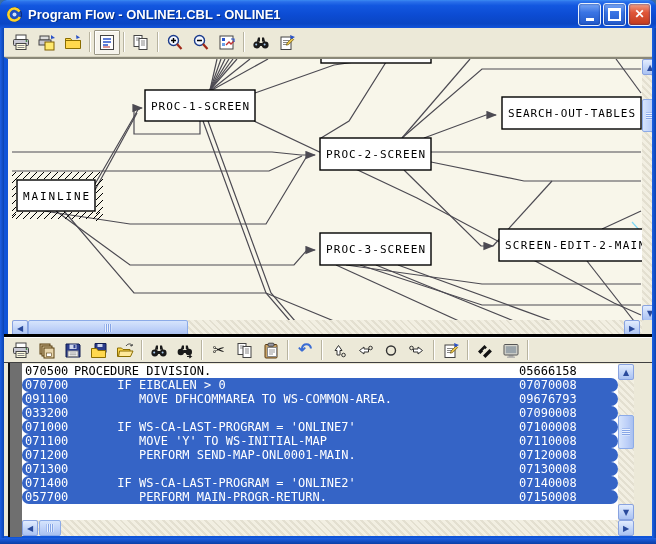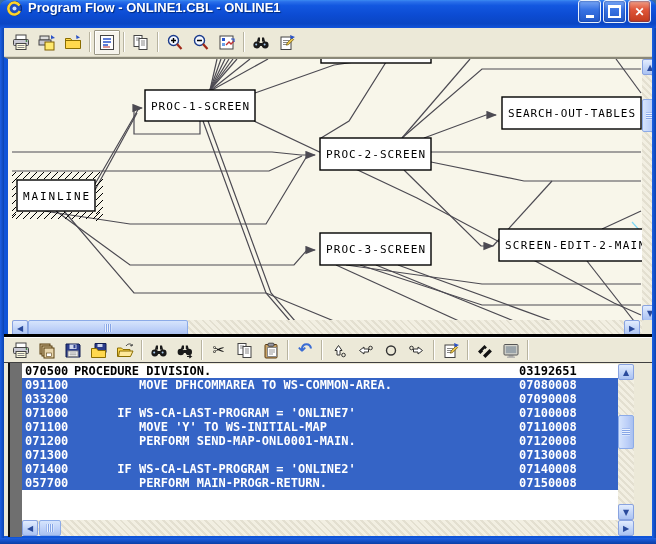--- a/index.html
+++ b/index.html
@@ -1,20 +1,20 @@
 <!DOCTYPE html>
 <html><head>
 <meta charset="utf-8">
 <style>
   html,body{margin:0;padding:0;background:#3a6ea5;font-family:"Liberation Sans",sans-serif;}
   #window{position:relative;width:656px;height:544px;background:#0f54d8;border-radius:7px 7px 0 0;overflow:hidden;}
   
   #titlebar{position:absolute;left:0;top:0;width:656px;height:28px;
     background:linear-gradient(180deg,#3b8bf2 0%,#2a70ea 6%,#1257e0 20%,#0c4bd2 55%,#0a46c4 85%,#1355dc 100%);
-    border-radius:7px 7px 0 0;display:flex;}
+    border-radius:7px 7px 0 0;display:flex;align-items:center;}
   #title-text{color:#fff;font-weight:bold;font-size:13px;margin-left:5px;text-shadow:1px 1px 1px #012a7c;flex:1;
     white-space:nowrap;overflow:hidden;}
   .app-ico{width:17px;height:17px;margin-left:6px;flex:none;}
   .winbtns{display:flex;gap:2px;margin-right:5px;}
   .winbtn{width:21px;height:21px;border-radius:3px;border:1px solid #e8f0fc;display:flex;align-items:center;justify-content:center;
     background:linear-gradient(180deg,#7aa7f4 0%,#3a74e4 40%,#2258c8 100%);box-shadow:inset 0 0 2px #0a2e86;}
   .winbtn.close{background:linear-gradient(180deg,#f0a088 0%,#e0573a 40%,#c23a1c 100%);}
   .winbtn .min{display:block;width:8px;height:3px;background:#fff;margin-top:10px;}
   .winbtn .max{display:block;width:9px;height:8px;border:2px solid #fff;border-top-width:3px;}
   .winbtn .x{color:#fff;font-weight:bold;font-size:12px;line-height:1;}
@@ -44,21 +44,21 @@
   .grip{position:absolute;left:50%;top:50%;transform:translate(-50%,-50%);width:8px;height:7px;
     background:repeating-linear-gradient(180deg,#86a5e6 0 1px,#e8f0fe 1px 2px);}
   .grip.horiz{width:7px;height:8px;background:repeating-linear-gradient(90deg,#86a5e6 0 1px,#e8f0fe 1px 2px);}
   
   #divider{position:absolute;left:0;top:334px;width:656px;height:3px;background:#000;}
   
   #codepane{position:absolute;left:4px;top:362px;width:648px;height:174px;background:#ece9d8;border-top:1px solid #404040;box-sizing:border-box;}
   #gutter{position:absolute;left:4px;top:0;width:14px;height:174px;background:#6f6f6f;border-left:2px solid #101010;box-sizing:border-box;}
   #code-rows{position:absolute;left:18px;top:1px;width:596px;height:156px;background:#fff;overflow:hidden;}
   .crow{position:relative;height:14px;line-height:14px;white-space:pre;
-    font-family:"DejaVu Sans Mono","Liberation Mono",monospace;font-size:12px;font-weight:bold;color:#000;}
+    font-family:"DejaVu Sans Mono","Liberation Mono",monospace;font-size:12px;font-weight:normal;color:#000;border-radius:7px;}
   .crow.sel{background:#3564c6;color:#fff;}
   .crow .lineno{display:inline-block;width:52px;padding-left:3px;box-sizing:border-box;}
   .crow.sel .lineno.plain{background:#fff;color:#000;}
   .crow .seq{position:absolute;left:497px;top:0;}
   
   #frame-left{position:absolute;left:0;top:28px;width:4px;height:516px;background:linear-gradient(90deg,#1d60e4,#0b43b0);}
   #frame-right{position:absolute;right:0;top:28px;width:4px;height:516px;background:linear-gradient(90deg,#1d60e4,#0b43b0);}
   #frame-bottom{position:absolute;left:0;top:538px;width:656px;height:6px;background:linear-gradient(180deg,#1d60e4,#0a3ea6);}
 </style>
 </head>
@@ -477,22 +477,23 @@
         <span>▶</span>
       </div>
     <div class="sb-btn" style="left:634px;top:261px;border:none;background:#ece9d8;"></div>
   </div>
 
   <div id="divider"></div>
 
   <div id="codepane">
     <div id="gutter"></div>
     <div id="code-rows">
-        <div class="crow"><span class="lineno">070500</span><span>PROCEDURE DIVISION.</span><span class="seq">03192651</span></div>
-        <div class="crow sel"><span class="lineno">091100</span><span>         MOVE DFHCOMMAREA TO WS-COMMON-AREA.</span><span class="seq">07080008</span></div>
+        <div class="crow"><span class="lineno">070500</span><span>PROCEDURE DIVISION.</span><span class="seq">05666158</span></div>
+        <div class="crow sel"><span class="lineno">070700</span><span>      IF EIBCALEN &gt; 0</span><span class="seq">07070008</span></div>
+        <div class="crow sel"><span class="lineno">091100</span><span>         MOVE DFHCOMMAREA TO WS-COMMON-AREA.</span><span class="seq">09676793</span></div>
         <div class="crow sel"><span class="lineno">033200</span><span></span><span class="seq">07090008</span></div>
         <div class="crow sel"><span class="lineno">071000</span><span>      IF WS-CA-LAST-PROGRAM = 'ONLINE7'</span><span class="seq">07100008</span></div>
         <div class="crow sel"><span class="lineno">071100</span><span>         MOVE 'Y' TO WS-INITIAL-MAP</span><span class="seq">07110008</span></div>
         <div class="crow sel"><span class="lineno">071200</span><span>         PERFORM SEND-MAP-ONL0001-MAIN.</span><span class="seq">07120008</span></div>
         <div class="crow sel"><span class="lineno">071300</span><span></span><span class="seq">07130008</span></div>
         <div class="crow sel"><span class="lineno">071400</span><span>      IF WS-CA-LAST-PROGRAM = 'ONLINE2'</span><span class="seq">07140008</span></div>
         <div class="crow sel"><span class="lineno">057700</span><span>         PERFORM MAIN-PROGR-RETURN.</span><span class="seq">07150008</span></div>
       </div>
 
     <div class="sb-track-h sb-track" style="left:614px;top:1px;width:16px;height:156px;"></div>

